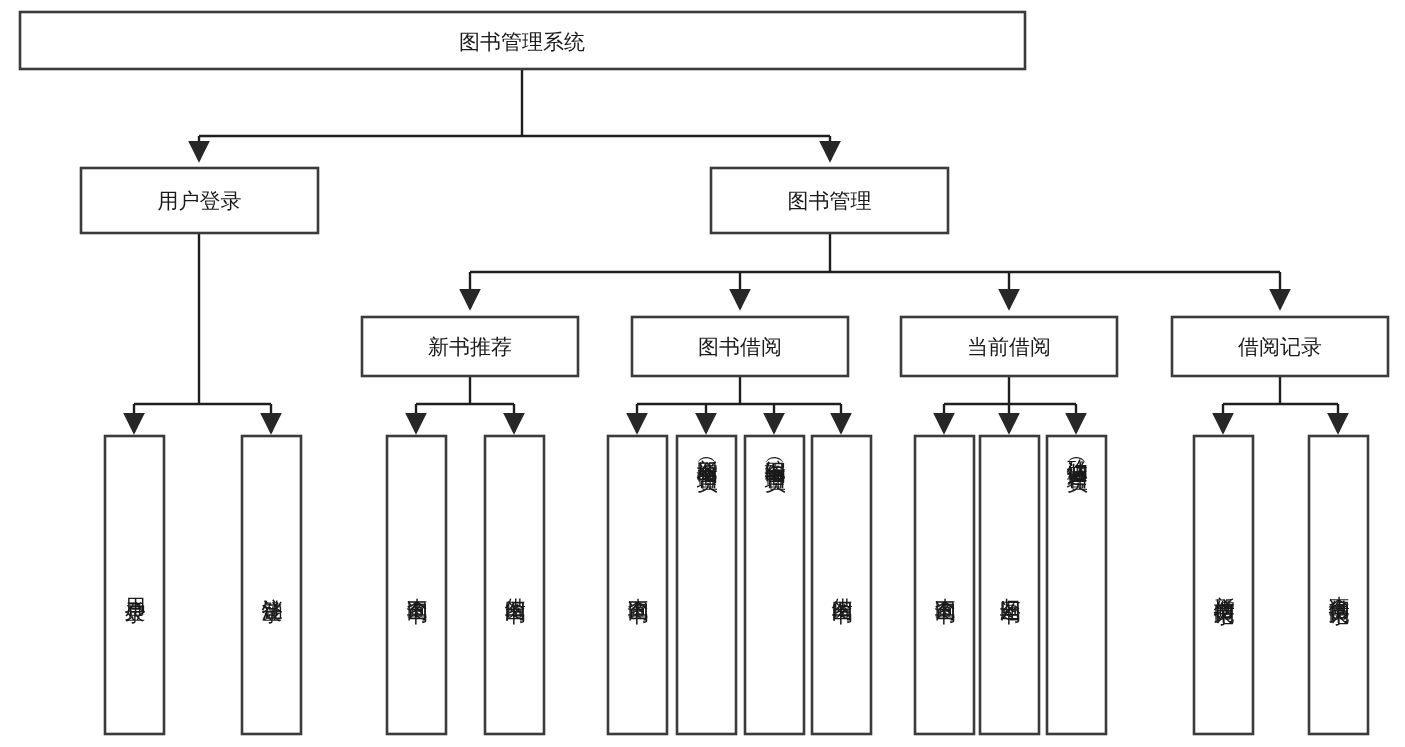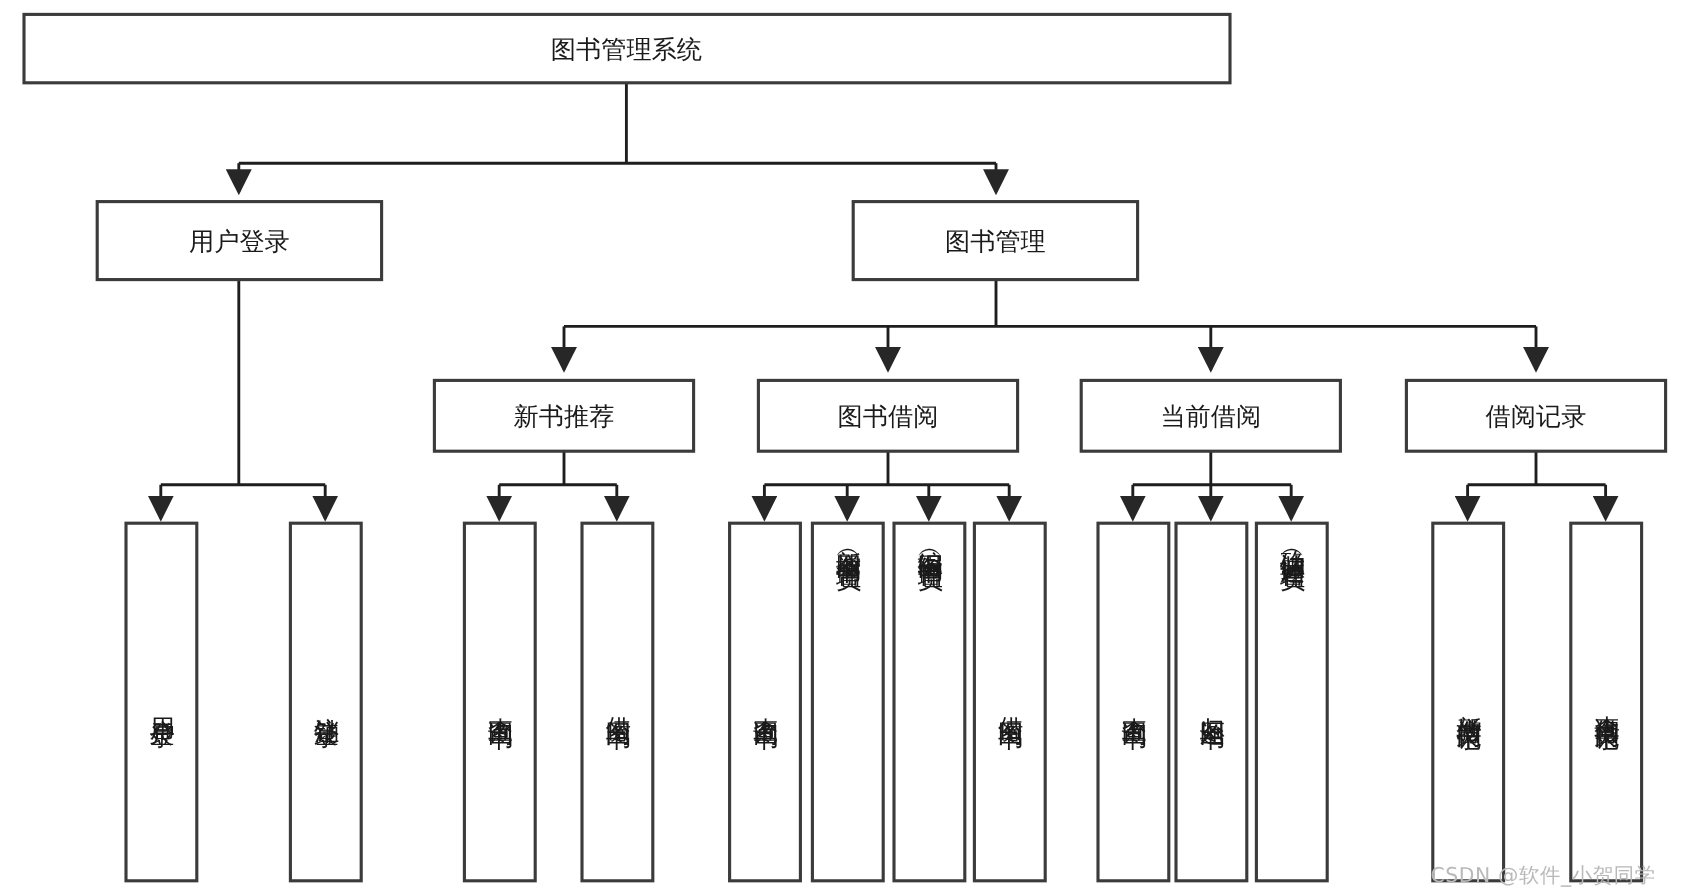--- a/index.html
+++ b/index.html
@@ -205,15 +205,14 @@
   <div class="leaf-label" style="left:745px; top:442px; width:59px; height:292px;">编辑图书（管理员）</div>
   <div class="leaf-label centered" style="left:812px; top:436px; width:59px; height:298px;">借阅图书</div>
 
   <div class="leaf-label centered" style="left:915px; top:436px; width:59px; height:298px;">查询图书</div>
   <div class="leaf-label centered" style="left:980px; top:436px; width:59px; height:298px;">归还图书</div>
   <div class="leaf-label" style="left:1047px; top:442px; width:59px; height:292px;">确认归还（管理员）</div>
 
   <div class="leaf-label centered" style="left:1194px; top:436px; width:59px; height:298px;">新增借阅记录</div>
   <div class="leaf-label centered" style="left:1309px; top:436px; width:59px; height:298px;">查询借阅记录</div>
 
-  <div class="watermark" style="left:1192px; top:718px;">CSDN @软件_小贺同学</div>
 
 </div>
 
 </body></html>

